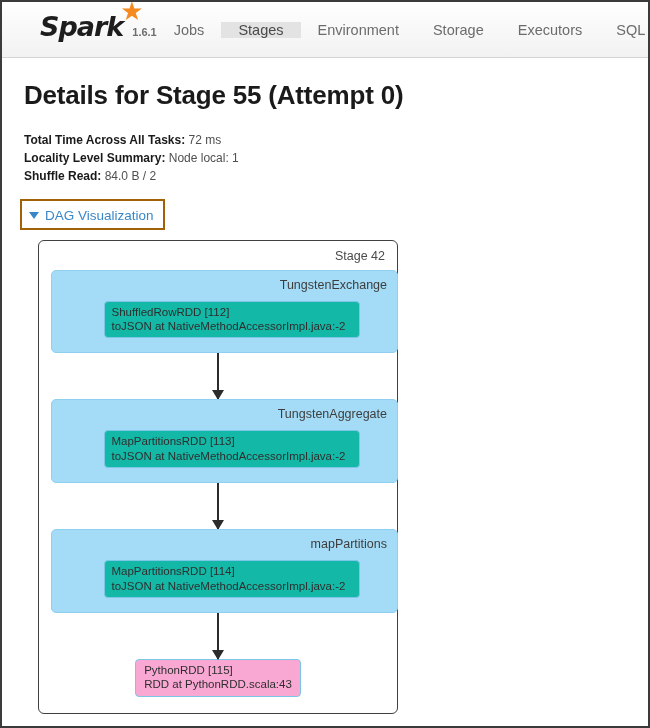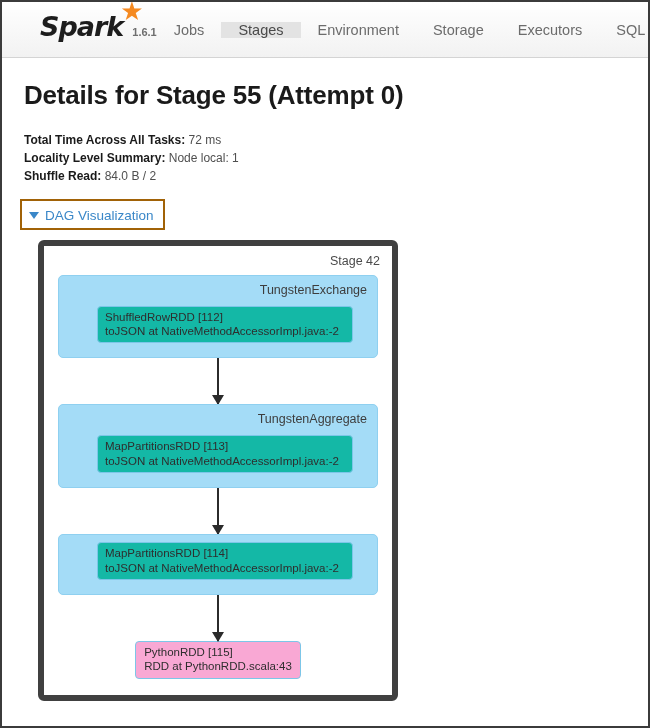--- a/index.html
+++ b/index.html
@@ -116,34 +116,34 @@
     border: 2px solid #a16207;
     padding: 4px 9px 5px 7px;
     margin-left: -4px;
   }
 
   
   .dag-outer { margin: 10px 0 0 14px; }
   .stage-box {
     position: relative;
     width: 360px;
-    border: 6px solid #404040;
+    border: 1px solid #404040;
     border-radius: 6px;
     background: #ffffff;
     padding: 8px 12px 16px 12px;
   }
   .stage-label {
     text-align: right;
     font-size: 12.5px;
     color: #4a4a4a;
     margin-bottom: 7px;
   }
   .scope-box {
     position: relative;
-    width: 320px;
+    width: 347px;
     margin: 0 auto;
     background: #a4dcf7;
     border: 1px solid #8fd0f0;
     border-radius: 5px;
     padding: 7px 10px 14px 24px;
   }
   .scope-label {
     text-align: right;
     font-size: 12.5px;
     color: #3d3d3d;
@@ -270,20 +270,21 @@
             <div class="rdd-line">toJSON at NativeMethodAccessorImpl.java:-2</div>
           </div>
         </div>
 
         <div class="connector">
           <div class="stem"></div>
           <div class="head"></div>
         </div>
 
         <div class="scope-box">
+          <div class="scope-label">mapPartitions</div>
           <div class="rdd-node">
             <div class="rdd-line">MapPartitionsRDD [114]</div>
             <div class="rdd-line">toJSON at NativeMethodAccessorImpl.java:-2</div>
           </div>
         </div>
 
         <div class="connector">
           <div class="stem"></div>
           <div class="head"></div>
         </div>

